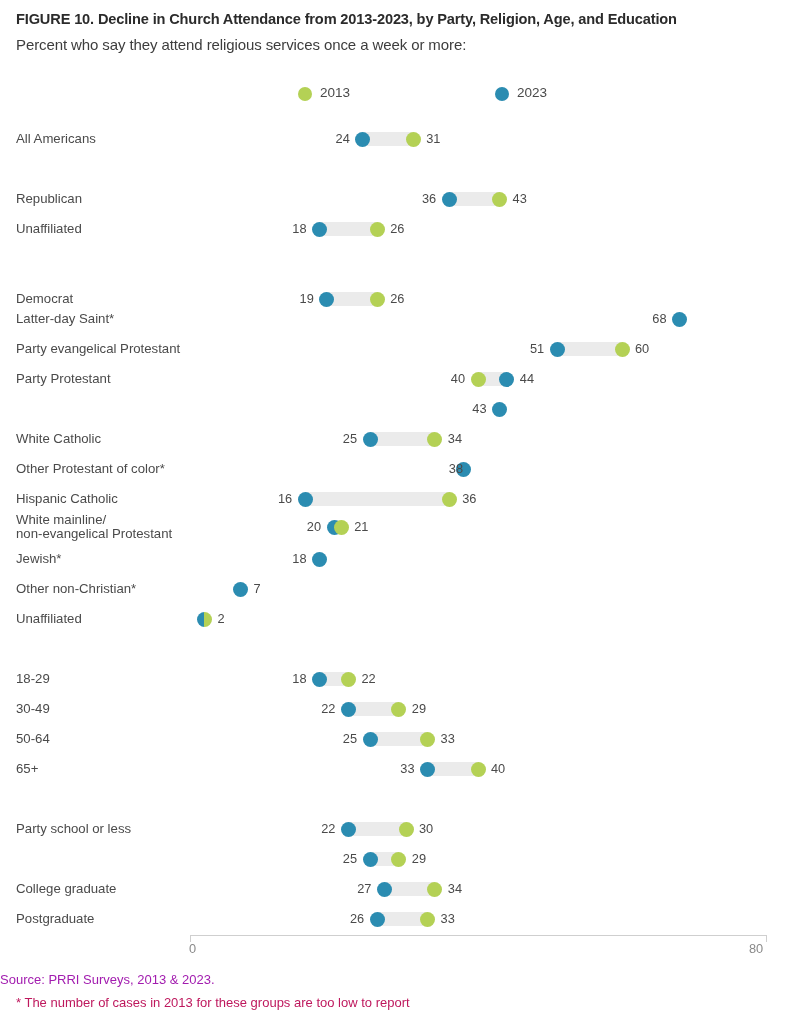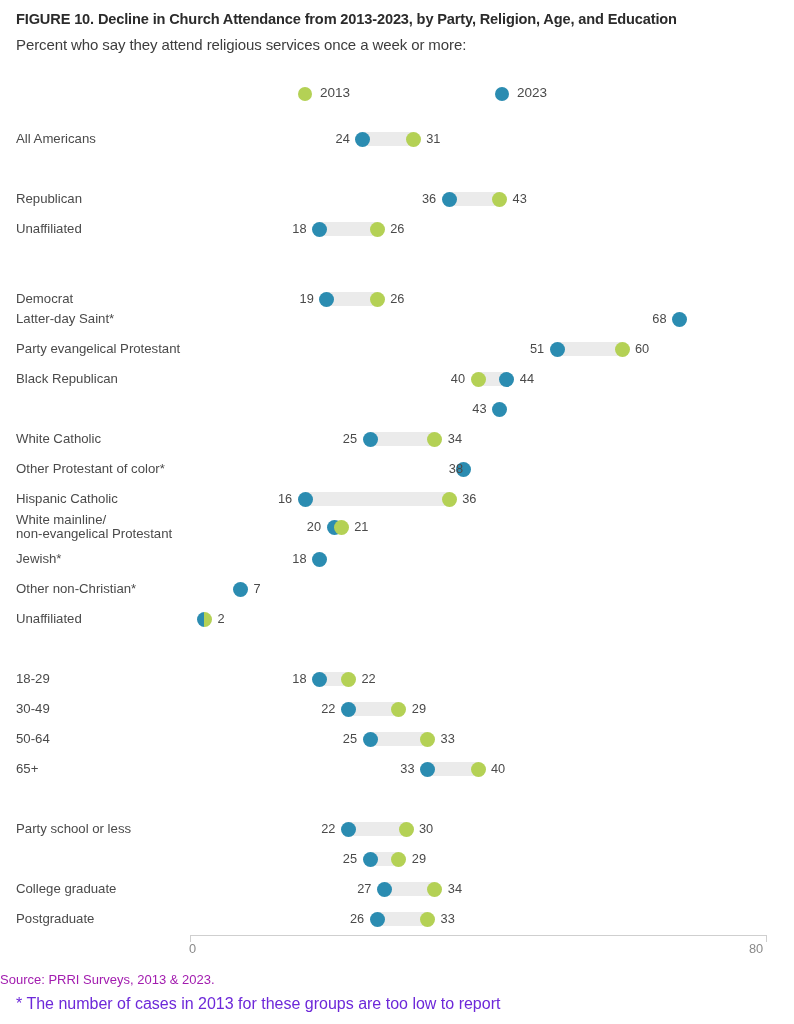--- a/index.html
+++ b/index.html
@@ -161,22 +161,22 @@
     left: 0;
     top: 972px;
     font-size: 13px;
     color: #a21caf;
     white-space: nowrap;
   }
   .footnote {
     position: absolute;
     left: 16px;
     top: 995px;
-    font-size: 16px;
-    color: #6d28d9;
+    font-size: 13px;
+    color: #be185d;
     white-space: nowrap;
   }
 </style>
 </head>
 <body>
 
 <div id="figure">
 
   <div class="title">FIGURE 10. Decline in Church Attendance from 2013-2023, by Party, Religion, Age, and Education</div>
   <div class="subtitle">Percent who say they attend religious services once a week or more:</div>
@@ -232,21 +232,21 @@
       </div>
       <div class="row" style="top: 338px;">
         <div class="row-label">Party evangelical Protestant</div>
         <div class="track" style="left: 557.2px; width: 64.8px;"></div>
         <div class="dot dot-2023" style="left: 549.7px;"></div>
         <div class="dot dot-2013" style="left: 614.5px;"></div>
         <div class="val left" style="left: 544.2px;">51</div>
         <div class="val right" style="left: 635px;">60</div>
       </div>
       <div class="row" style="top: 368px;">
-        <div class="row-label">Black Republican</div>
+        <div class="row-label">Party Protestant</div>
         <div class="track" style="left: 478px; width: 28.8px;"></div>
         <div class="dot dot-2023" style="left: 499.3px;"></div>
         <div class="dot dot-2013" style="left: 470.5px;"></div>
         <div class="val left" style="left: 465px;">40</div>
         <div class="val right" style="left: 519.8px;">44</div>
       </div>
       <div class="row" style="top: 398px;">
         <div class="dot dot-2023" style="left: 492.1px;"></div>
         <div class="val left" style="left: 486.6px;">43</div>
       </div>

